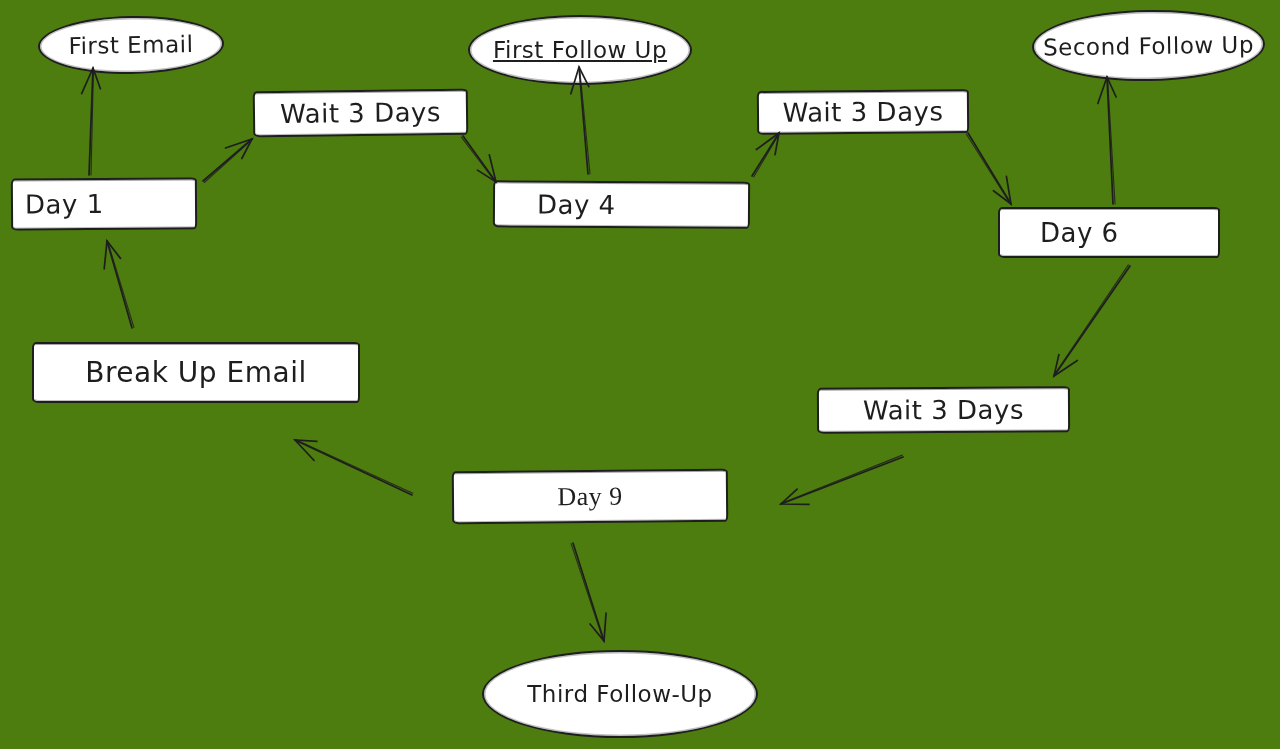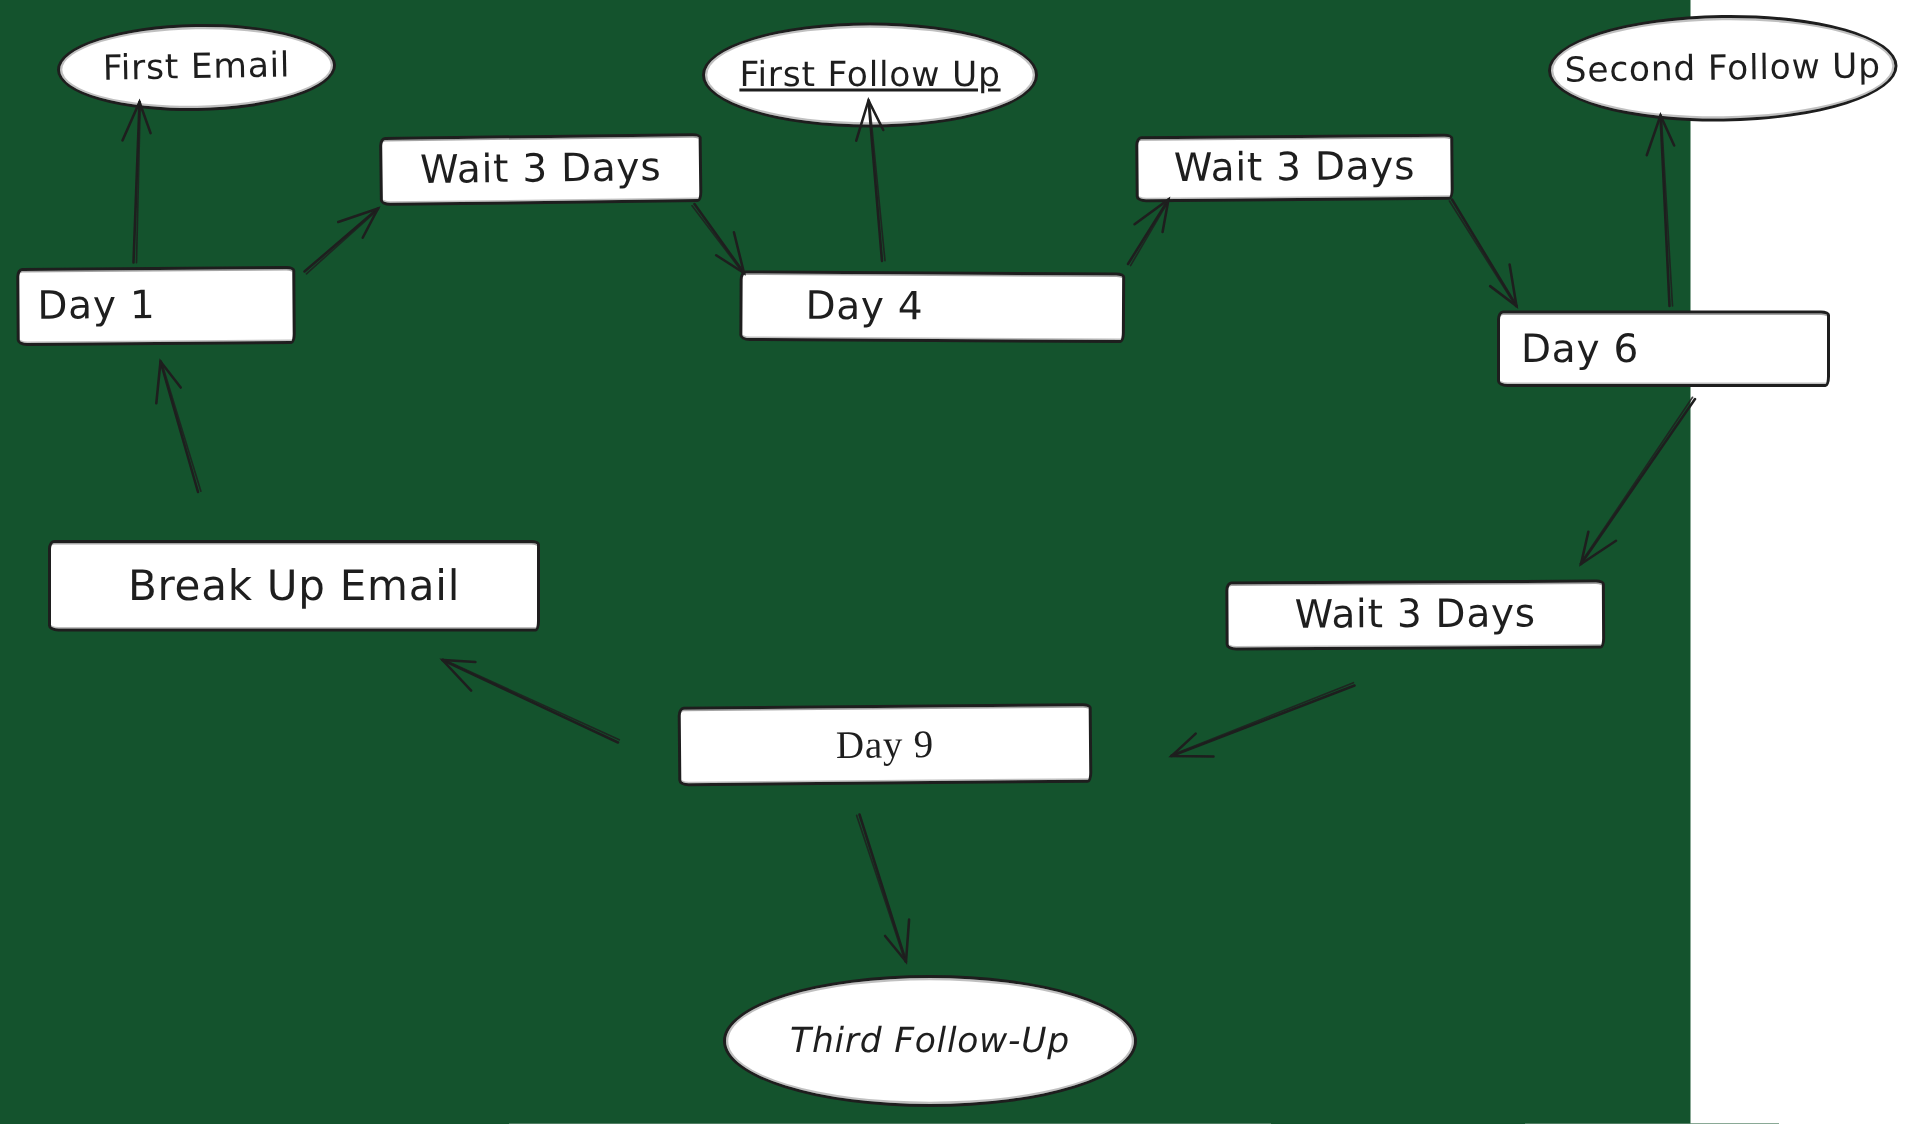--- a/index.html
+++ b/index.html
@@ -1,21 +1,21 @@
 <!DOCTYPE html>
 <html><head>
 <meta charset="utf-8">
 <style>
   html,body{margin:0;padding:0;}
   body{
     width:1280px;height:749px;overflow:hidden;
     background:#ffffff;
     font-family:"DejaVu Sans","Liberation Sans",sans-serif;
   }
-  .canvas{position:relative;width:1127px;height:749px;background:#14532d;}
+  .canvas{position:relative;width:1280px;height:749px;background:#4d7c0f;}
   .node{
     position:absolute;display:flex;align-items:center;justify-content:center;
     box-sizing:border-box;border:2px solid #1e1e1e;background:#ffffff;color:#1e1e1e;
   }
   .node.rect{
     border-radius:4px 6px 3px 7px / 6px 3px 7px 4px;
     box-shadow: inset 0 2px 0 -1px rgba(30,30,30,.40), inset 0 -2px 0 -1px rgba(30,30,30,.28);
   }
   .node.ellipse{
     border-radius:50%;
@@ -43,34 +43,34 @@
       </div>
       <div class="node ellipse" style="left: 1032px; top: 10px; width: 233px; height: 71px; transform: rotate(-0.8deg);">
         <span class="label" style="font-size: 23px;">Second Follow Up</span>
       </div>
       <div class="node rect" style="left: 11px; top: 178px; width: 186px; height: 52px; transform: rotate(-0.4deg); justify-content: flex-start; padding-left: 12px;">
         <span class="label" style="font-size: 26px; text-align: center;">Day 1</span>
       </div>
       <div class="node rect" style="left: 493px; top: 181px; width: 257px; height: 47px; transform: rotate(0.3deg); justify-content: flex-start; padding-left: 42px;">
         <span class="label" style="font-size: 26px;">Day 4</span>
       </div>
-      <div class="node rect" style="left: 998px; top: 207px; width: 222px; height: 51px; justify-content: flex-start; padding-left: 14px;">
+      <div class="node rect" style="left: 998px; top: 207px; width: 222px; height: 51px; justify-content: flex-start; padding-left: 40px;">
         <span class="label" style="font-size: 26px;">Day 6</span>
       </div>
       <div class="node rect" style="left: 817px; top: 387px; width: 253px; height: 46px; transform: rotate(-0.3deg);">
         <span class="label" style="font-size: 26px;">Wait 3 Days</span>
       </div>
-      <div class="node rect" style="left: 32px; top: 360px; width: 328px; height: 61px;">
+      <div class="node rect" style="left: 32px; top: 342px; width: 328px; height: 61px;">
         <span class="label" style="font-size: 28px;">Break Up Email</span>
       </div>
       <div class="node rect" style="left: 452px; top: 470px; width: 276px; height: 53px; transform: rotate(-0.5deg);">
         <span class="label" style="font-size: 26px; font-family: Liberation Serif, serif;">Day 9</span>
       </div>
       <div class="node ellipse" style="left: 482px; top: 650px; width: 276px; height: 88px;">
-        <span class="label" style="font-size: 23px; font-style: italic;">Third Follow-Up</span>
+        <span class="label" style="font-size: 23px;">Third Follow-Up</span>
       </div>
     </div>
   <svg id="edges" class="edges" width="1280" height="749" viewBox="0 0 1280 749">
       <g>
         <path d="M89 175 L93 68" fill="none" stroke="#1e1e1e" stroke-width="1.7" stroke-linecap="round"></path>
         <path d="M90.99860396108981 175.07471416676972 L93.49965099027246 68.01867854169242" fill="none" stroke="#1e1e1e" stroke-width="1.1" stroke-linecap="round" opacity="0.85"></path>
         <path d="M100.39132586458733 88.72120416296994 L93 68 L81.65009466576849 93.59647727528113" fill="none" stroke="#1e1e1e" stroke-width="1.7" stroke-linecap="round"></path>
       </g>
       <g>
         <path d="M203 181 L252 139" fill="none" stroke="#1e1e1e" stroke-width="1.7" stroke-linecap="round"></path>

